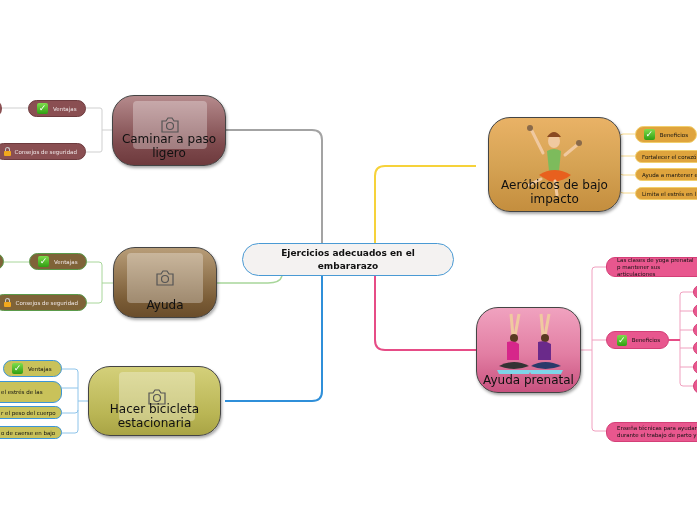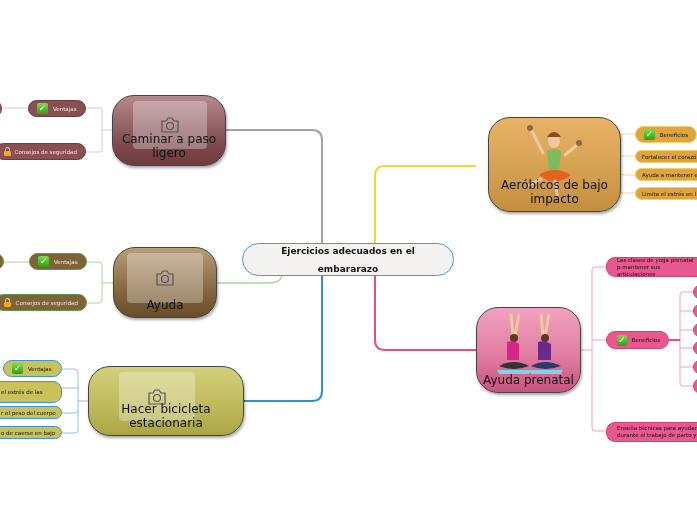--- a/index.html
+++ b/index.html
@@ -2,21 +2,21 @@
 <html><head>
 <meta charset="utf-8">
 <style>
   html, body { margin:0; padding:0; }
   body { width:697px; height:520px; background:#ffffff; position:relative; overflow:hidden;
          font-family:"DejaVu Sans","Liberation Sans",sans-serif; }
   svg.lines { position:absolute; left:0; top:0; }
   .node { position:absolute; box-sizing:border-box; }
   .central { left:242px; top:243px; width:212px; height:33px; border:1.5px solid #4a9ad4;
              border-radius:17px; background:#f4f2f1; font-weight:bold; font-size:9px; color:#111;
-             text-align:center; display:flex; align-items:center; justify-content:center; line-height:18px; padding:0 30px; }
+             text-align:center; display:flex; align-items:center; justify-content:center; line-height:13px; padding:0 30px; }
   .main { border:1.5px solid #444; border-radius:22px; overflow:hidden;
           box-shadow:1px 2px 3px rgba(0,0,0,0.35); }
   .main .label { position:absolute; left:0; right:0; bottom:5px; text-align:center;
                  font-weight:normal; font-size:12px; color:#111; }
   .main .photo { position:absolute; border-radius:4px; display:flex; align-items:center; justify-content:center; }
   .pill { position:absolute; box-sizing:border-box; height:17px; border-radius:9px;
           font-size:5.5px; color:#111; display:flex; align-items:center; white-space:nowrap; overflow:hidden; padding:0 8px; }
   .pill.dark { color:#f0e8e8; }
   .pill.two { height:22px; line-height:7px; align-items:center; white-space:normal; }
   .check { display:inline-block; width:11px; height:11px; border-radius:2px;
@@ -91,21 +91,21 @@
 <div class="pill dark" style="left:29px;top:253px;width:58px;background:#7f6338;border:1px solid #5a9a4a;">
   <span class="check">✓</span>
   <span>Ventajas</span>
 </div>
 <div class="pill dark" style="left:-5px;top:294px;width:92px;background:#7f6338;border:1px solid #5a9a4a;">
   <span class="lock"></span>
   <span>Consejos de seguridad</span>
 </div>
 <div class="pill" style="left:-14px;top:253px;width:18px;background:#7f6338;border:1px solid #5a9a4a;"></div>
 
-<div class="node main" style="left:88px;top:366px;width:156px;height:70px;background:linear-gradient(#d4d07a,#b9b554 70%,#a9a445);">
+<div class="node main" style="left:88px;top:366px;width:133px;height:70px;background:linear-gradient(#d4d07a,#b9b554 70%,#a9a445);">
   <div class="photo" style="left:30px;top:5px;width:76px;height:49px;background:rgba(255,255,255,0.3);">
     <svg width="20" height="16" viewBox="0 0 20 16">
         <path d="M2 4h4l2-3h4l2 3h4v11H2z" fill="none" stroke="#555" stroke-width="1.2"></path>
         <circle cx="10" cy="9" r="3.5" fill="none" stroke="#555" stroke-width="1.2"></circle>
       </svg>
   </div>
   <div class="label">Hacer bicicleta estacionaria</div>
 </div>
 <div class="pill" style="left:3px;top:360px;width:59px;background:#c9c25a;border:1px solid #3c95d6;">
   <span class="check">✓</span>

